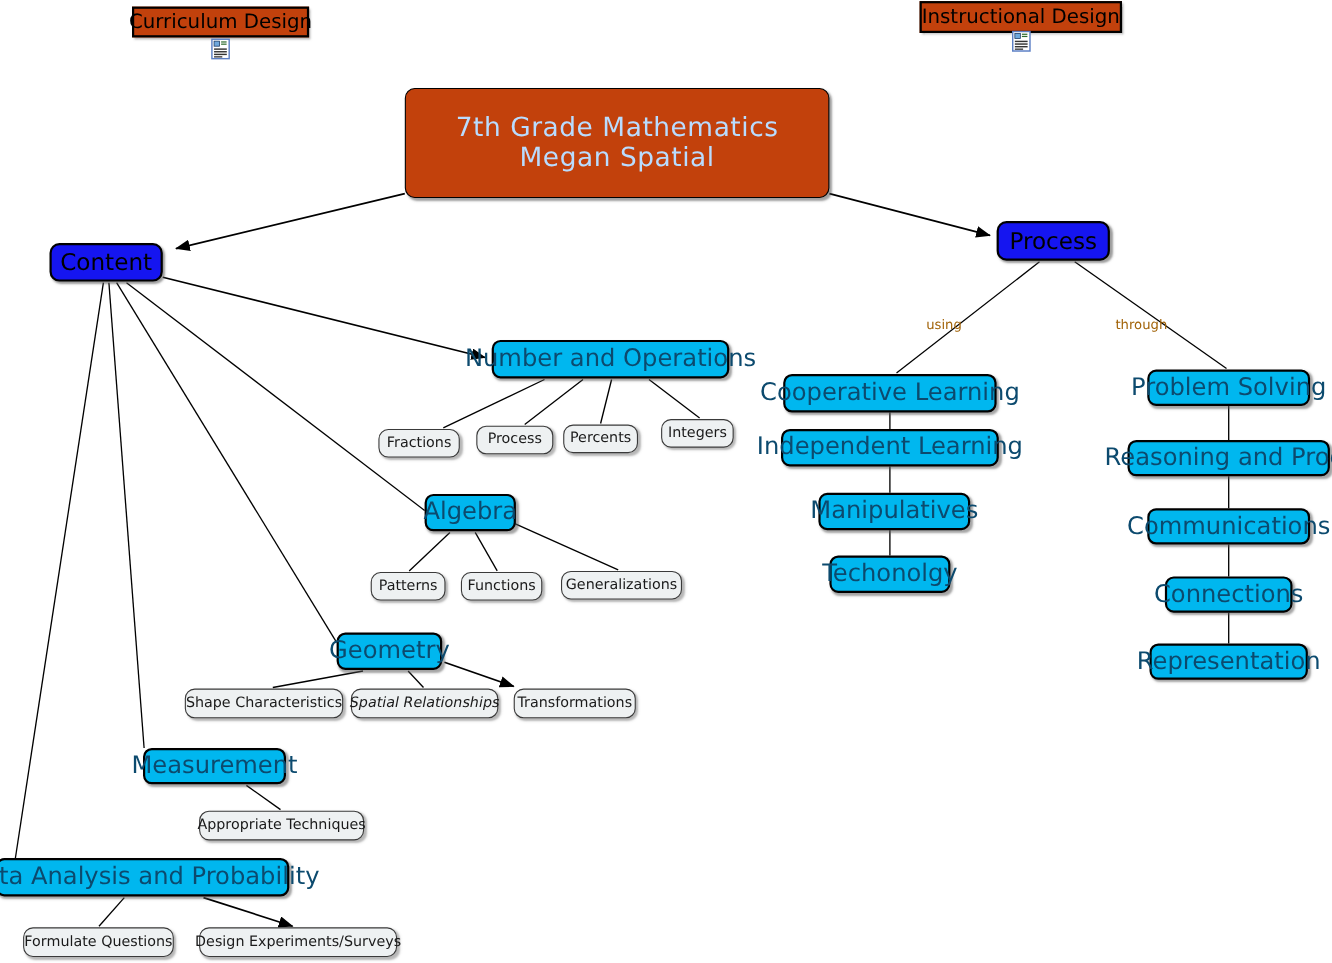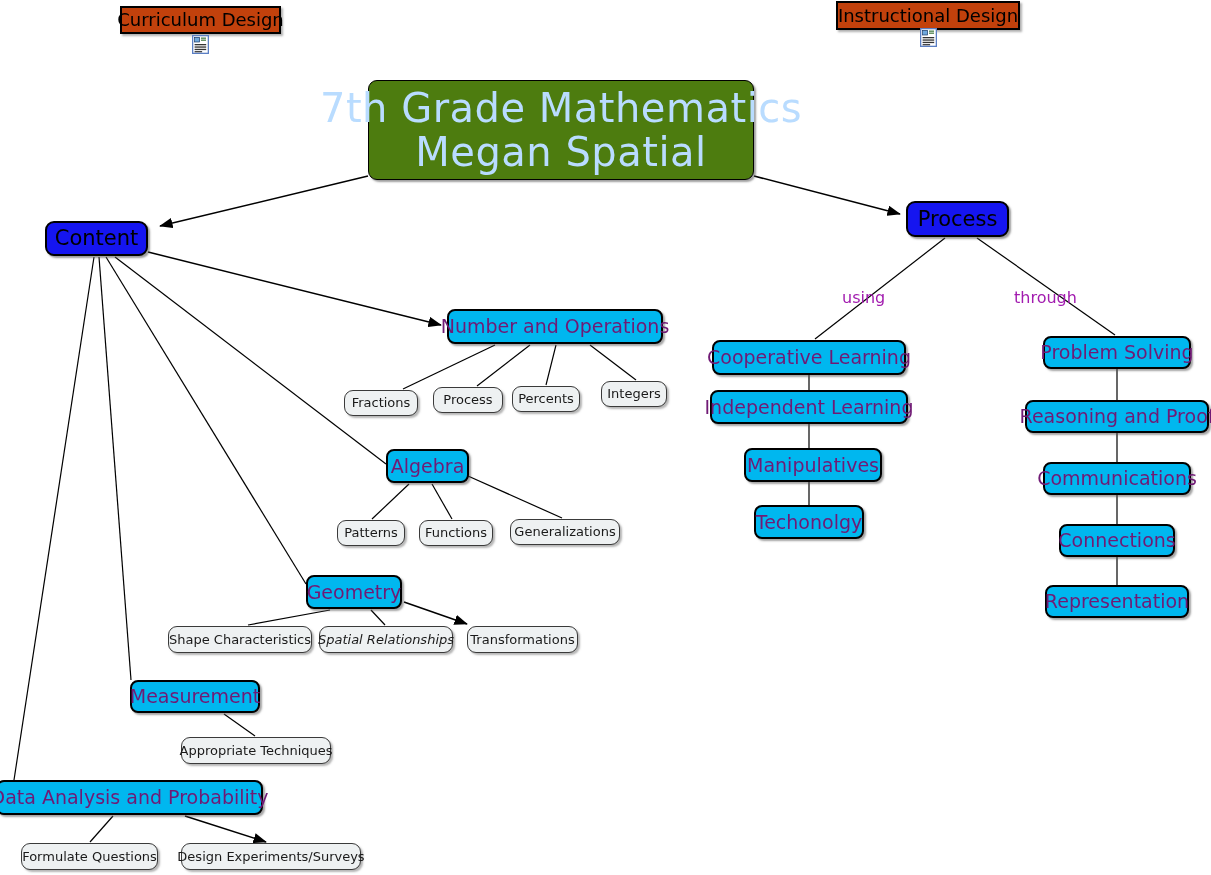--- a/index.html
+++ b/index.html
@@ -33,26 +33,26 @@
     display: flex;
     align-items: center;
     justify-content: center;
     white-space: nowrap;
     line-height: 1.06;
     z-index: 5;
   }
 
   
   .node.root {
-    background: #4d7c0f;
+    background: #c2410c;
     color: #b9dcff;
     border: 1px solid #000000;
     border-radius: 9px;
     font-family: "DejaVu Sans", sans-serif;
-    font-size: 40px;
+    font-size: 24px;
     font-weight: 400;
     letter-spacing: 0.5px;
     text-align: center;
     flex-direction: column;
     box-shadow: 2px 2px 2px rgba(80,80,80,0.55);
     padding: 4px 10px;
   }
   .node.root .line2 { margin-top: 2px; }
 
   
@@ -62,24 +62,24 @@
     border: 2px solid #000000;
     border-radius: 9px;
     font-size: 21px;
     box-shadow: 2px 2px 2px rgba(90,90,90,0.6);
     padding: 2px 10px;
   }
 
   
   .node.level2 {
     background: #00b7ef;
-    color: #701a75;
+    color: #0c4a6e;
     border: 2px solid #000000;
     border-radius: 8px;
-    font-size: 19px;
+    font-size: 22px;
     box-shadow: 2px 2px 2px rgba(90,90,90,0.55);
     padding: 2px 9px;
   }
 
   
   .node.leaf {
     background: #eef1f2;
     color: #1a1a1a;
     border: 1.5px solid #3a3a3a;
     border-radius: 9px;
@@ -104,22 +104,22 @@
     position: absolute;
     width: 17px;
     height: 19px;
     z-index: 6;
   }
 
   
   .edge-label {
     position: absolute;
     font-family: "DejaVu Sans", sans-serif;
-    font-size: 16px;
-    color: #a21caf;
+    font-size: 12px;
+    color: #a16207;
     background: transparent;
     white-space: nowrap;
     z-index: 6;
   }
 </style>
 </head>
 <body>
 
 <div id="canvas">
 

